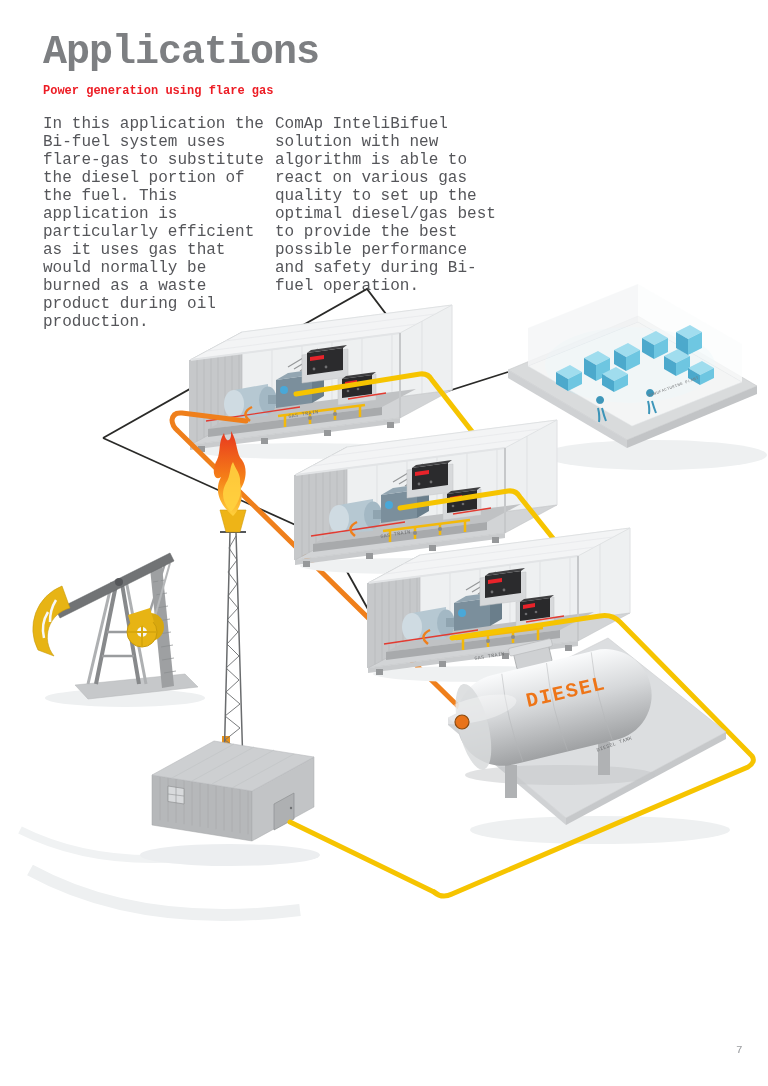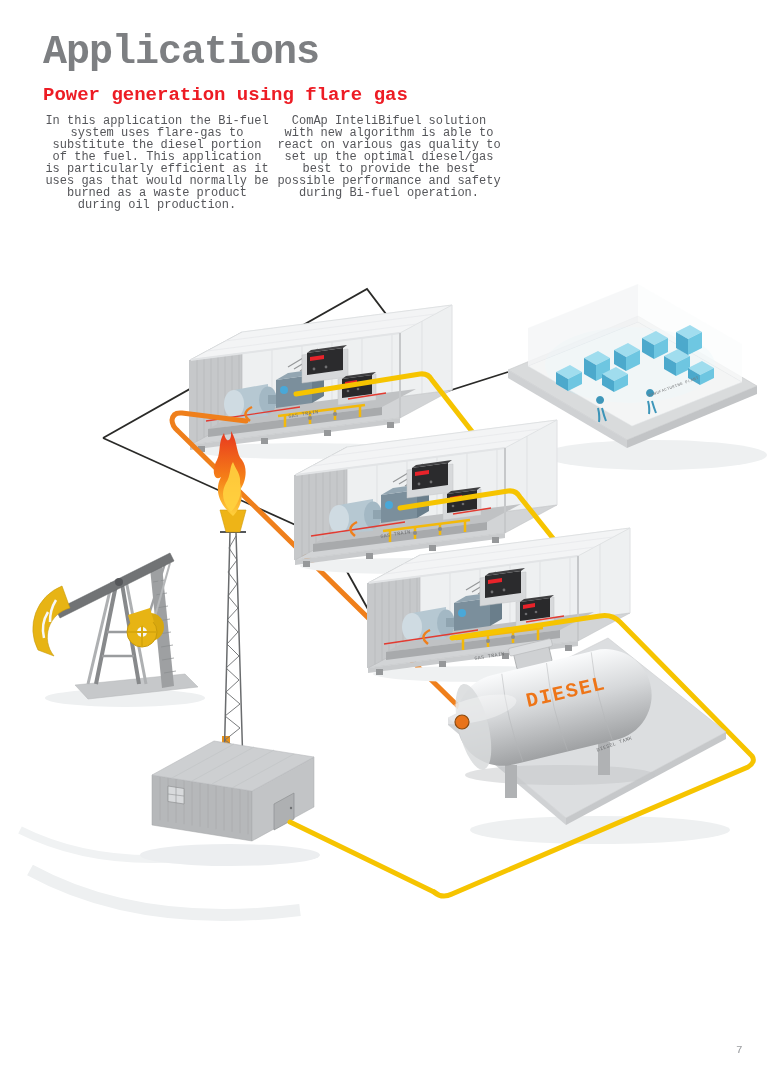--- a/index.html
+++ b/index.html
@@ -1,21 +1,21 @@
 <!DOCTYPE html>
 <html><head>
 <meta charset="utf-8">
 <style>
   html,body{margin:0;padding:0;background:#ffffff;}
   #page{position:relative;width:768px;height:1066px;background:#ffffff;overflow:hidden;
         font-family:Liberation Mono, monospace;padding-left:39px;}
   .title{position:absolute;left:43px;top:30px;font-size:40px;font-weight:bold;
          color:#7d7f82;letter-spacing:-1px;}
-  .subtitle{position:absolute;left:43px;top:84px;font-size:19px;font-weight:bold;color:#ed1c24;}
-  .col{position:absolute;top:115px;font-size:12px;line-height:12px;color:#55565a;width:228px;text-align:center;}
+  .subtitle{position:absolute;left:43px;top:84px;font-size:12px;font-weight:bold;color:#ed1c24;}
+  .col{position:absolute;top:115px;font-size:16px;line-height:18px;color:#55565a;width:228px;}
   .col1{left:43px;}
   .col2{left:275px;}
   #art{position:absolute;left:0;top:270px;width:768px;height:700px;}
   .tinylabel{position:absolute;font-size:5px;color:#6d6f71;letter-spacing:.4px;
              transform-origin:0 0;white-space:nowrap;}
   .plantlabel{font-size:4px;color:#77797b;}
   .diesel-word{position:absolute;left:510px;top:681px;width:112px;text-align:center;
                font-size:20px;font-weight:bold;color:#ee7518;letter-spacing:1.5px;
                transform:rotate(-13deg);transform-origin:50% 50%;}
   .pagenum{position:absolute;left:736px;top:1044px;font-size:11px;color:#9b9da0;}

